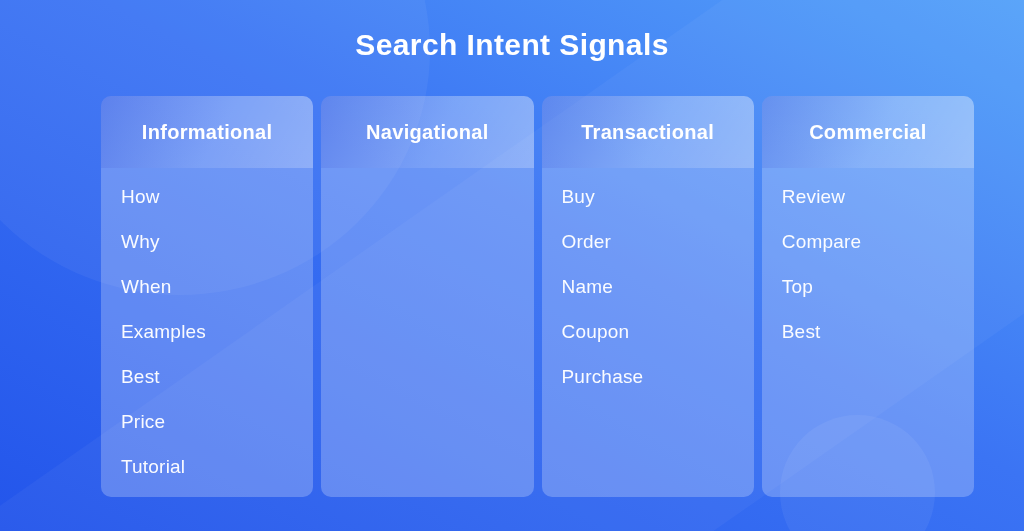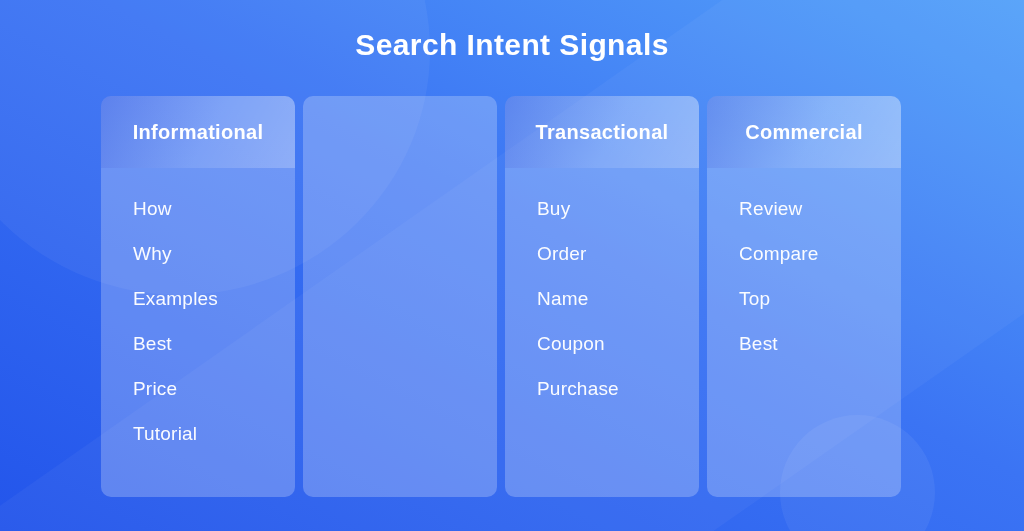--- a/index.html
+++ b/index.html
@@ -59,21 +59,21 @@
     line-height: 36px;
     font-weight: 700;
     letter-spacing: 0.4px;
     margin: 0;
   }
 
   .columns {
     position: absolute;
     left: 101px;
     top: 96px;
-    width: 800px;
+    width: 873px;
     height: 401px;
     display: flex;
     gap: 8px;
   }
 
   .card {
     flex: 1 1 0;
     border-radius: 10px;
     overflow: hidden;
     display: flex;
@@ -87,21 +87,21 @@
     align-items: center;
     justify-content: center;
     background: linear-gradient(118deg, rgba(30,55,205,0.22) 0%, rgba(255,255,255,0.10) 55%, rgba(255,255,255,0.22) 100%);
     color: #ffffff;
     font-size: 20px;
     font-weight: 700;
     letter-spacing: 0.3px;
   }
   .card-items {
     list-style: none;
-    margin: 12px;
+    margin: 0;
     padding: 6px 12px 0 20px;
   }
   .card-items .item {
     height: 45px;
     line-height: 45px;
     color: rgba(255,255,255,0.97);
     font-size: 19px;
     font-weight: 400;
     letter-spacing: 0.2px;
     white-space: nowrap;
@@ -118,28 +118,32 @@
   <h1 class="title">Search Intent Signals</h1>
 
   <div class="columns">
   <div class="card">
     <div class="card-header">
       <span>Informational</span>
     </div>
     <ul class="card-items">
           <li class="item">How</li>
           <li class="item">Why</li>
+          <li class="item">When</li>
           <li class="item">Examples</li>
           <li class="item">Best</li>
           <li class="item">Price</li>
           <li class="item">Tutorial</li>
         </ul>
   </div>
 
   <div class="card">
+    <div class="card-header">
+      <span>Navigational</span>
+    </div>
   </div>
 
   <div class="card">
     <div class="card-header">
       <span>Transactional</span>
     </div>
     <ul class="card-items">
           <li class="item">Buy</li>
           <li class="item">Order</li>
           <li class="item">Name</li>

